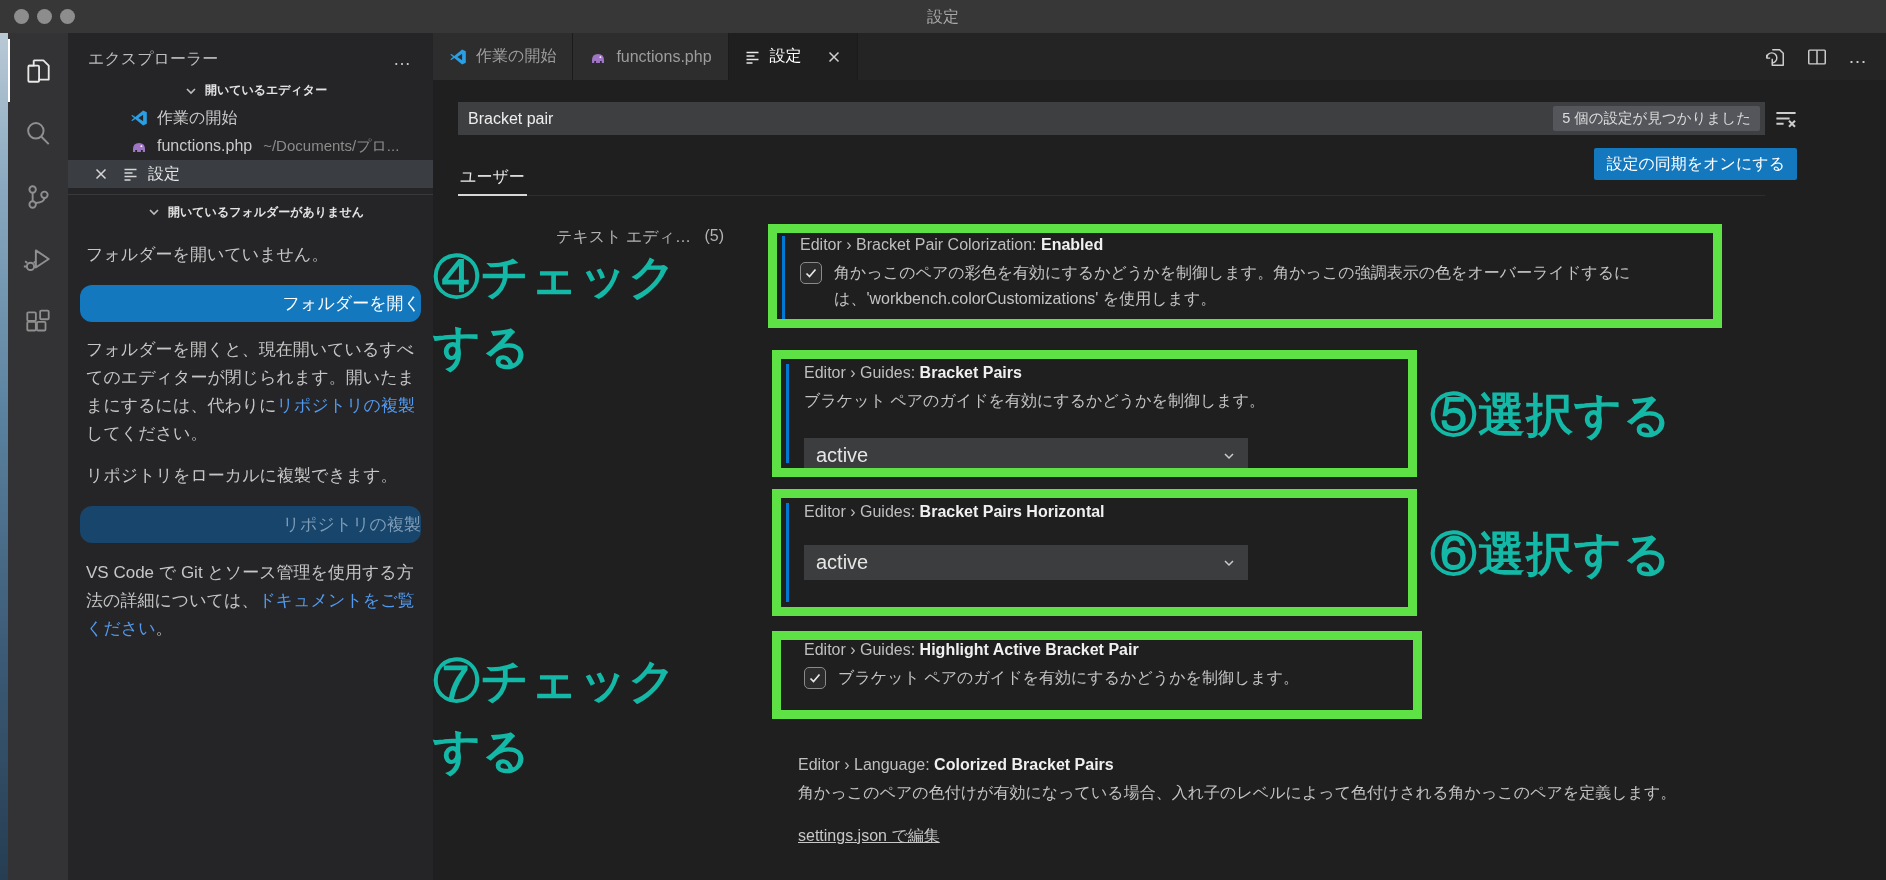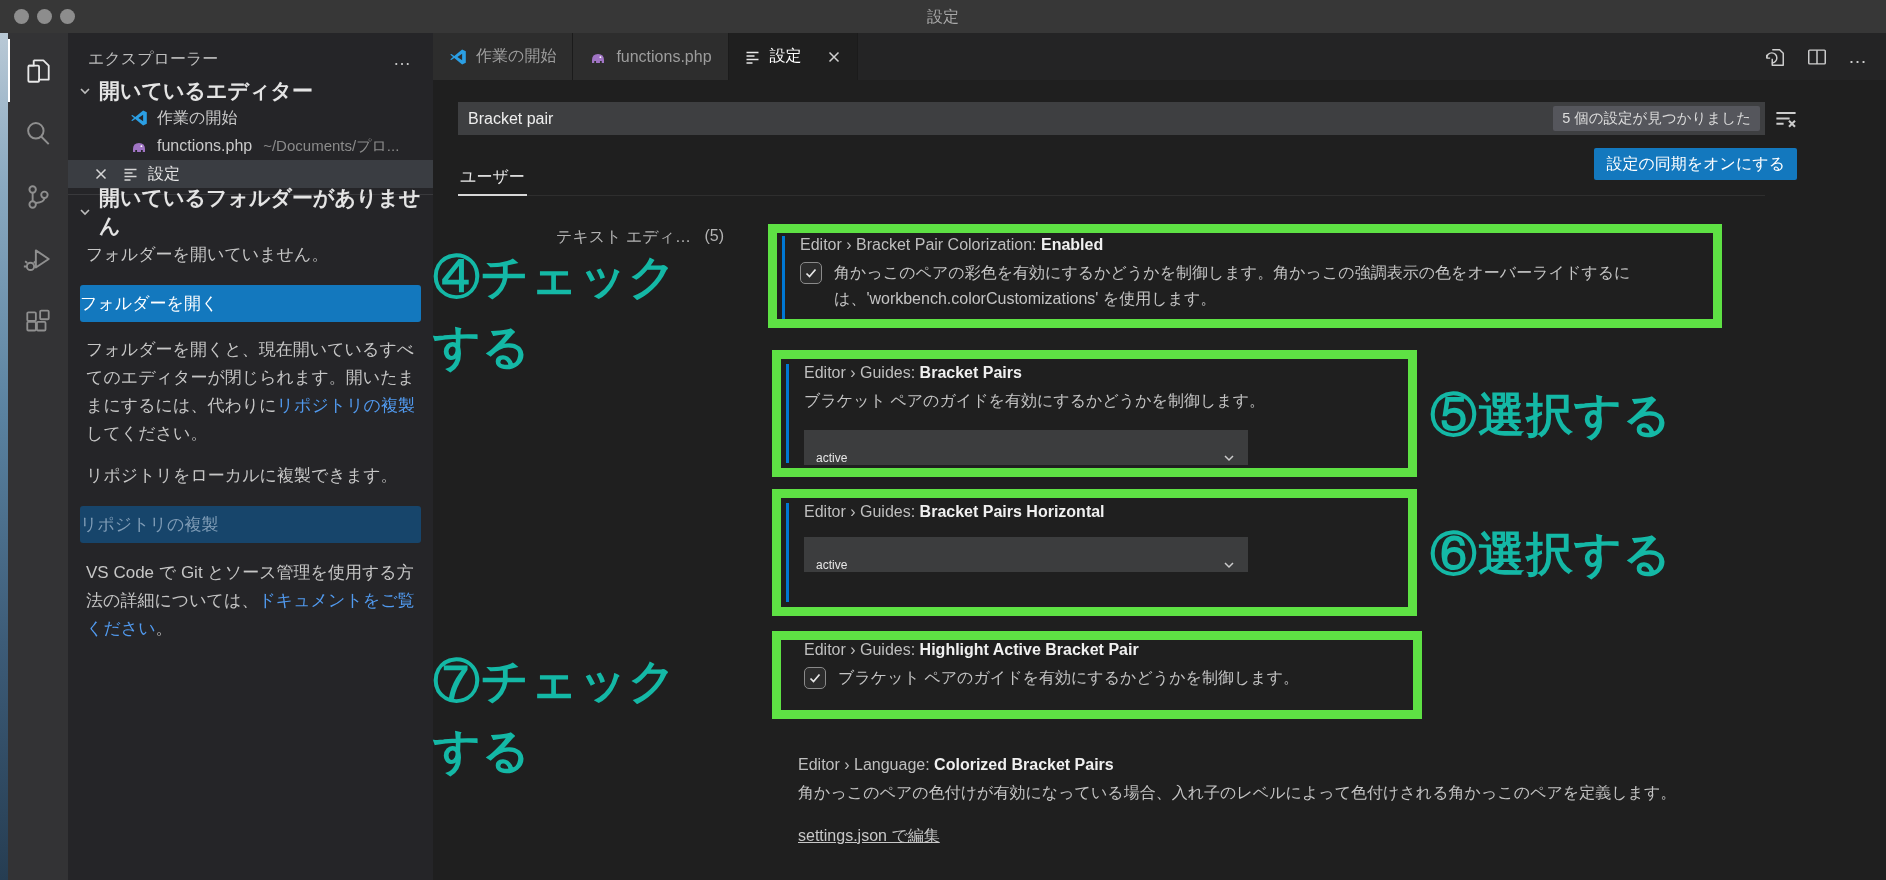--- a/index.html
+++ b/index.html
@@ -18,31 +18,31 @@
   .app{position:absolute;top:33px;left:0;right:0;bottom:0;display:flex;}
   .edge{width:8px;background:linear-gradient(#b9c9d6 0%,#8aa9c0 18%,#5a82a0 45%,#3d5c78 72%,#263d52 100%);}
   
   .activitybar{width:60px;background:#333335;display:flex;flex-direction:column;padding-top:6px;}
   .act-item{height:63px;display:flex;align-items:center;justify-content:center;color:#8f8f8f;cursor:pointer;}
   .act-item.active{color:#e9e9e9;box-shadow:inset 2px 0 0 #ffffff;}
   
   .sidebar{width:365px;background:#252528;font-size:16px;color:#c9c9c9;overflow:hidden;}
   .sb-header{height:36px;margin-top:8px;display:flex;align-items:center;justify-content:space-between;padding:0 20px 0 20px;color:#bdbdbd;}
   .sb-more{color:#c5c5c5;font-size:18px;letter-spacing:2px;cursor:pointer;}
-  .sect{display:flex;align-items:center;gap:7px;font-weight:bold;color:#e4e4e4;height:27px;padding-left:10px;font-size:21px;cursor:pointer;}
+  .sect{display:flex;align-items:center;gap:7px;font-weight:bold;color:#e4e4e4;height:27px;padding-left:10px;font-size:12px;cursor:pointer;justify-content:center;}
   .sect .chev{color:#bdbdbd;display:flex;}
   .tree-row{height:28px;display:flex;align-items:center;gap:9px;padding-left:62px;cursor:pointer;white-space:nowrap;}
   .tree-row .dimpath{color:#8b8b8b;font-size:15px;margin-left:2px;}
   .tree-row.selected{background:#3a3d42;padding-left:26px;color:#e8e8e8;}
   .italic{}
   .sect2{margin-top:6px;border-top:1px solid #39393c;padding-top:4px;height:31px;}
   .sb-body{padding:12px 18px 0 18px;font-size:17px;line-height:28px;color:#c6c6c6;}
   .sb-link{color:#519aef;cursor:pointer;}
-  .sb-btn{display:block;margin:16px 12px 6px 12px;background:#1378be;color:#fff;text-align:left;
-          padding:7px 0;font-size:17px;border:none;border-radius:3px;cursor:pointer;width:341px;}
+  .sb-btn{display:block;margin:16px 12px 6px 12px;background:#1378be;color:#fff;text-align:right;
+          padding:7px 0;font-size:17px;border:none;border-radius:12px;cursor:pointer;width:341px;}
   .sb-btn.dim{background:#17456b;color:#7f9cb6;}
   
   .editor{flex:1;position:relative;background:#1f1f1f;}
   .tabbar{position:absolute;top:0;left:0;right:0;height:47px;background:#242425;display:flex;align-items:stretch;z-index:10;}
   .tab{display:flex;align-items:center;gap:9px;padding:0 16px;background:#2d2d2d;border-right:1px solid #1b1b1b;color:#9d9d9d;font-size:16px;cursor:pointer;white-space:nowrap;}
   .tab.active{background:#1f1f1f;color:#fff;}
   .tab .tclose{display:flex;color:#d0d0d0;margin-left:16px;}
   .tab-actions{margin-left:auto;display:flex;align-items:center;gap:20px;padding-right:18px;color:#cfcfcf;}
   .tab-actions .ticon{display:flex;cursor:pointer;}
   .dots{font-size:19px;letter-spacing:1px;cursor:pointer;color:#cfcfcf;}
@@ -55,21 +55,21 @@
   .scope-tab{position:absolute;left:0;top:6px;height:32px;line-height:26px;color:#e8e8e8;font-size:16px;border-bottom:2px solid #d7d7d7;padding:0 2px;cursor:pointer;}
   .sync-btn{position:absolute;right:89px;top:68px;height:32px;line-height:32px;background:#1378be;color:#fff;font-size:16px;padding:0 12px;border-radius:2px;border:none;cursor:pointer;}
   .toc-item{position:absolute;left:123px;top:147px;width:168px;display:flex;justify-content:space-between;color:#b3b3b3;font-size:16px;cursor:pointer;}
   
   .setting{position:absolute;}
   .s-title{font-size:16px;color:#bfbfbf;white-space:nowrap;}
   .s-title b{color:#f0f0f0;font-weight:700;}
   .s-desc{font-size:16px;color:#c4c4c4;line-height:26px;}
   .checkrow{display:flex;gap:12px;align-items:flex-start;margin-top:6px;}
   .checkbox{flex:none;width:22px;height:22px;border:1px solid #8a8a8a;border-radius:5px;background:#2c2c2c;color:#e8e8e8;display:flex;align-items:center;justify-content:center;margin-top:2px;cursor:pointer;}
-  .selectbox{width:444px;height:35px;background:#3c3d3e;color:#e6e6e6;display:flex;align-items:flex-end;justify-content:space-between;padding:0 12px;font-size:12px;margin-top:16px;cursor:pointer;}
+  .selectbox{width:444px;height:35px;background:#3c3d3e;color:#e6e6e6;display:flex;align-items:center;justify-content:space-between;padding:0 12px;font-size:20px;margin-top:24px;cursor:pointer;}
   .modbar{position:absolute;width:3px;background:#0078d4;}
   .s-link{display:inline-block;margin-top:20px;color:#c8c8c8;text-decoration:underline;font-size:16px;cursor:pointer;}
   
   .gbox{position:absolute;border:9px solid #5ee144;pointer-events:none;z-index:5;}
   .anno{position:absolute;color:#14b8a6;font-weight:700;font-size:47px;line-height:70px;white-space:pre-line;letter-spacing:1px;z-index:6;pointer-events:none;}
   svg{display:block;}
 </style>
 </head>
 <body>
 

